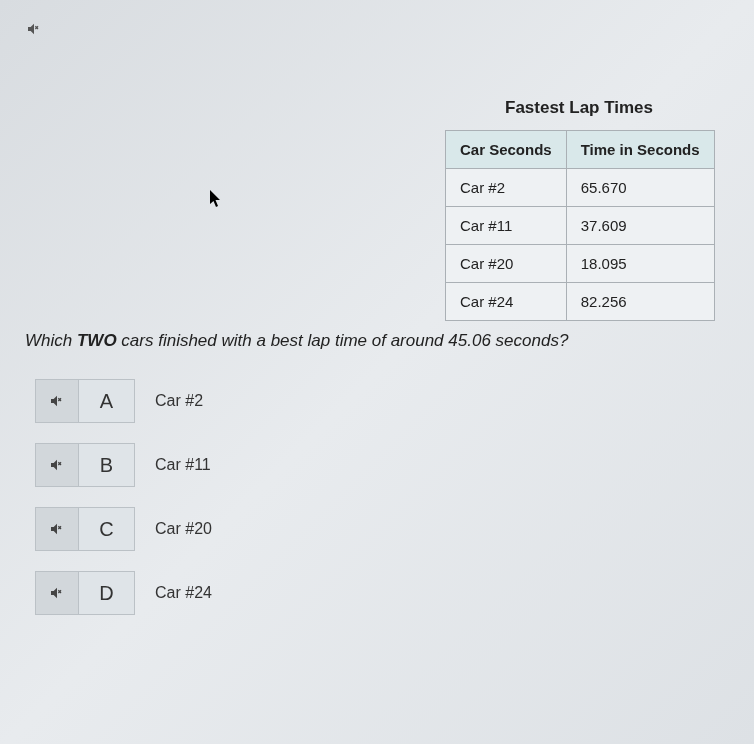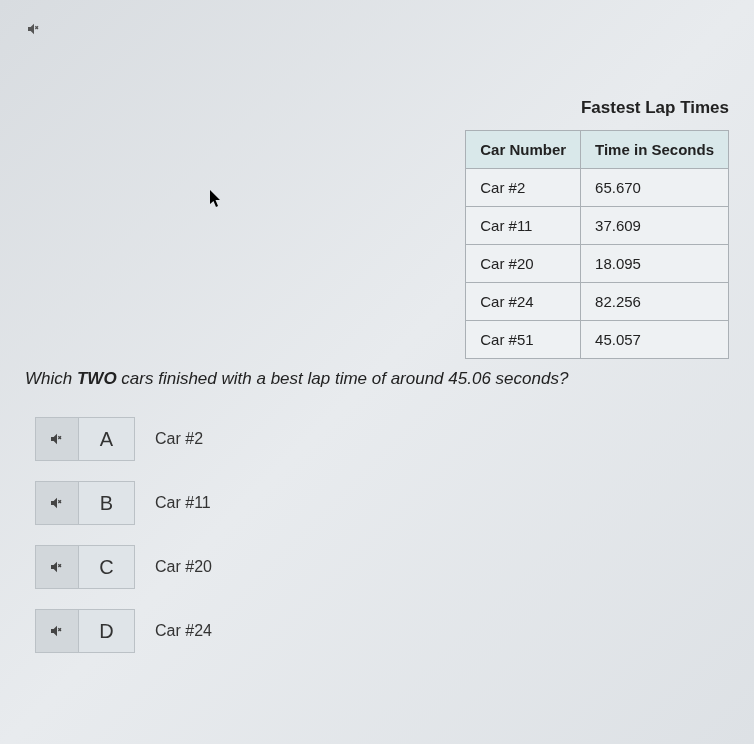--- a/index.html
+++ b/index.html
@@ -26,21 +26,21 @@
       justify-content: center;
       color: #555;
     }
     .intro-text {
       color: #555;
       font-size: 16px;
     }
     .table-wrapper {
       display: flex;
       flex-direction: column;
-      align-items: flex-end;
+      align-items: flex-start;
       margin-left: 420px;
     }
     .table-title {
       font-weight: bold;
       font-size: 17px;
       margin-bottom: 12px;
       margin-left: 60px;
       color: #222;
     }
     table {
@@ -137,45 +137,41 @@
   <svg width="14" height="18" viewBox="0 0 14 18">
     <path d="M0 0 L0 14 L3.5 11 L6 17 L8 16 L5.5 10 L10 10 Z" fill="#000"></path>
   </svg>
 </span>
 
 <div class="table-wrapper">
   <div class="table-title">Fastest Lap Times</div>
   <table>
     <thead>
       <tr>
-        <th>Car Number</th>
+        <th>Car Seconds</th>
         <th>Time in Seconds</th>
       </tr>
     </thead>
     <tbody>
       <tr>
         <td>Car #2</td>
         <td>65.670</td>
       </tr>
       <tr>
         <td>Car #11</td>
         <td>37.609</td>
       </tr>
       <tr>
         <td>Car #20</td>
         <td>18.095</td>
       </tr>
       <tr>
         <td>Car #24</td>
         <td>82.256</td>
       </tr>
-      <tr>
-        <td>Car #51</td>
-        <td>45.057</td>
-      </tr>
     </tbody>
   </table>
 </div>
 
 <div class="question-text">
   <span>Which </span><span class="bold-two">TWO</span><span> cars finished with a best lap time of around 45.06 seconds?</span>
 </div>
 
 <div class="options">
   <div class="option-row">

